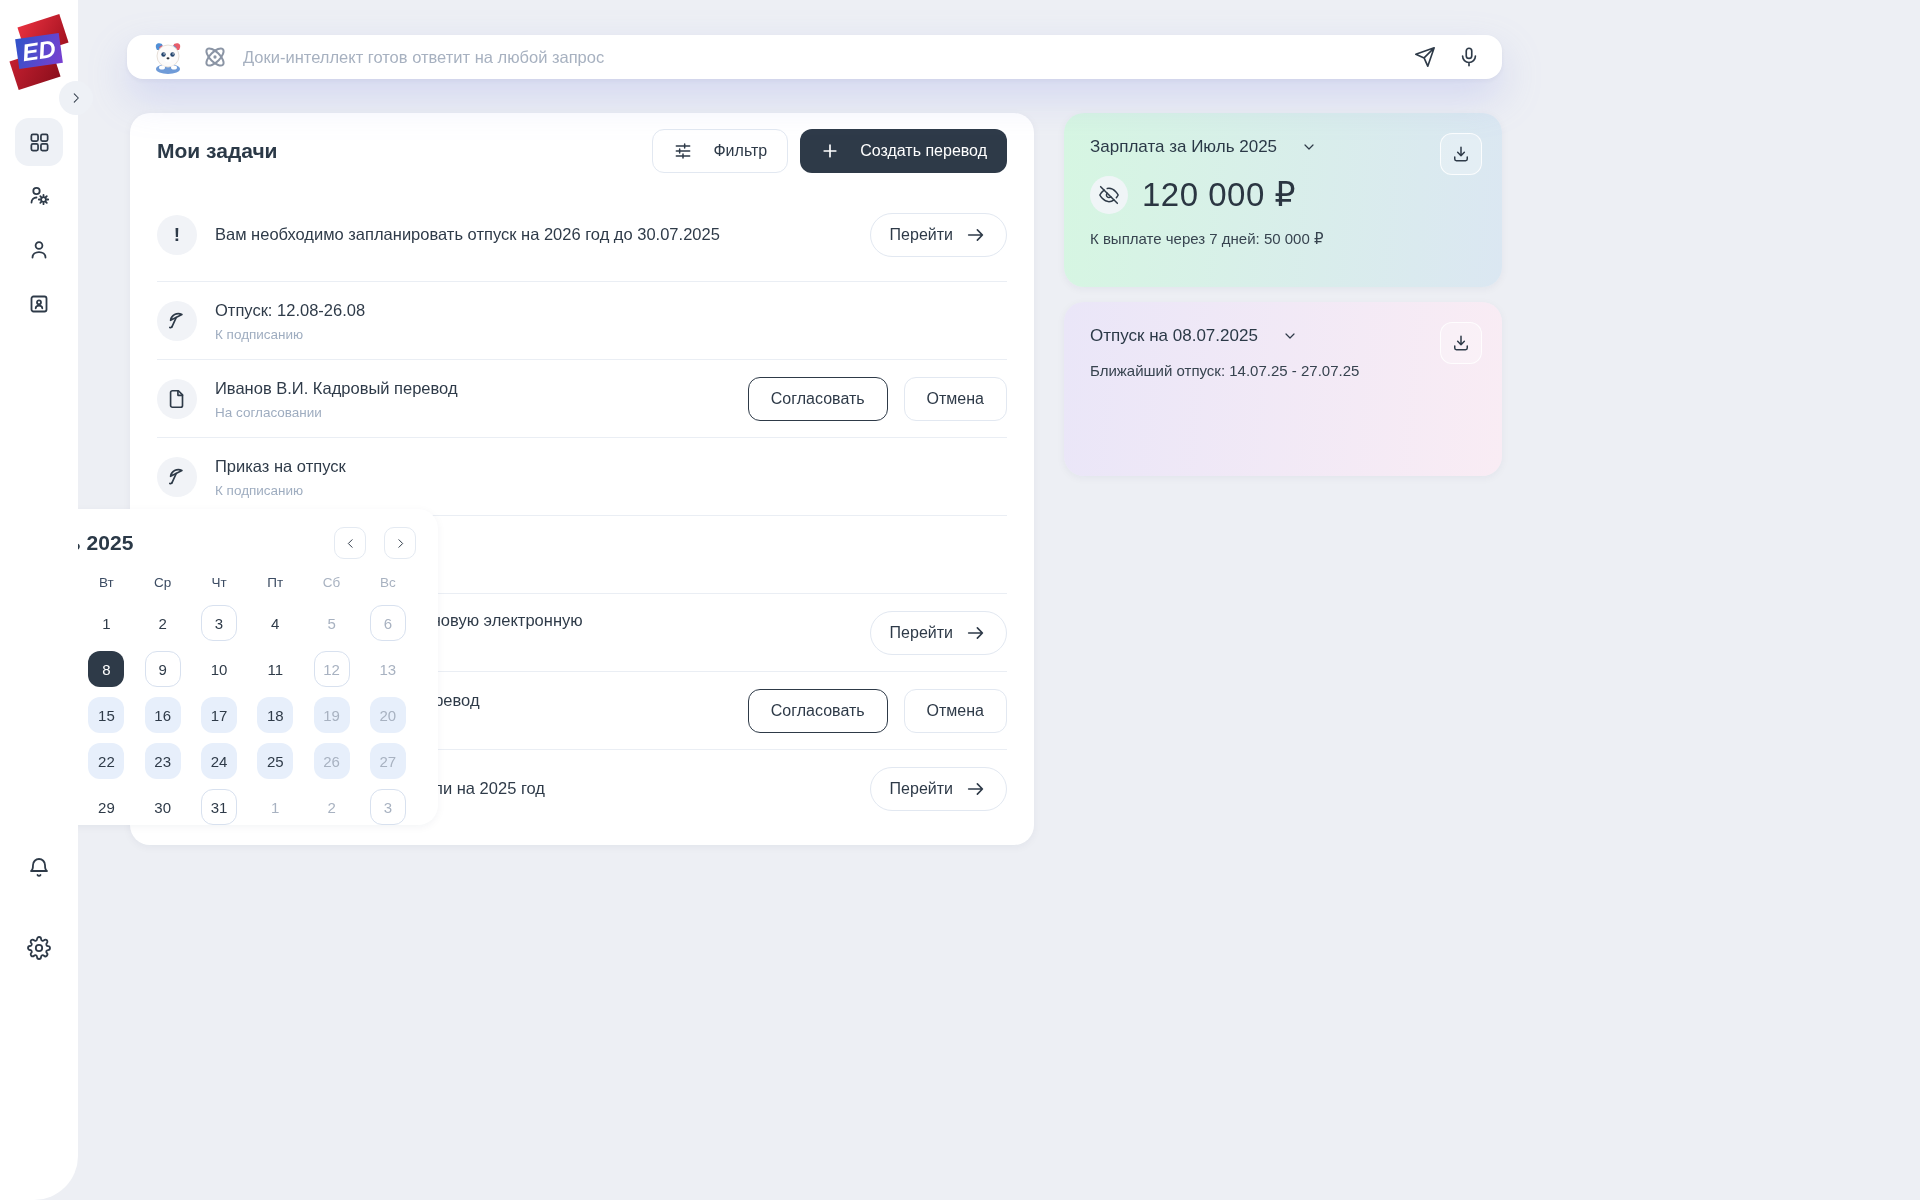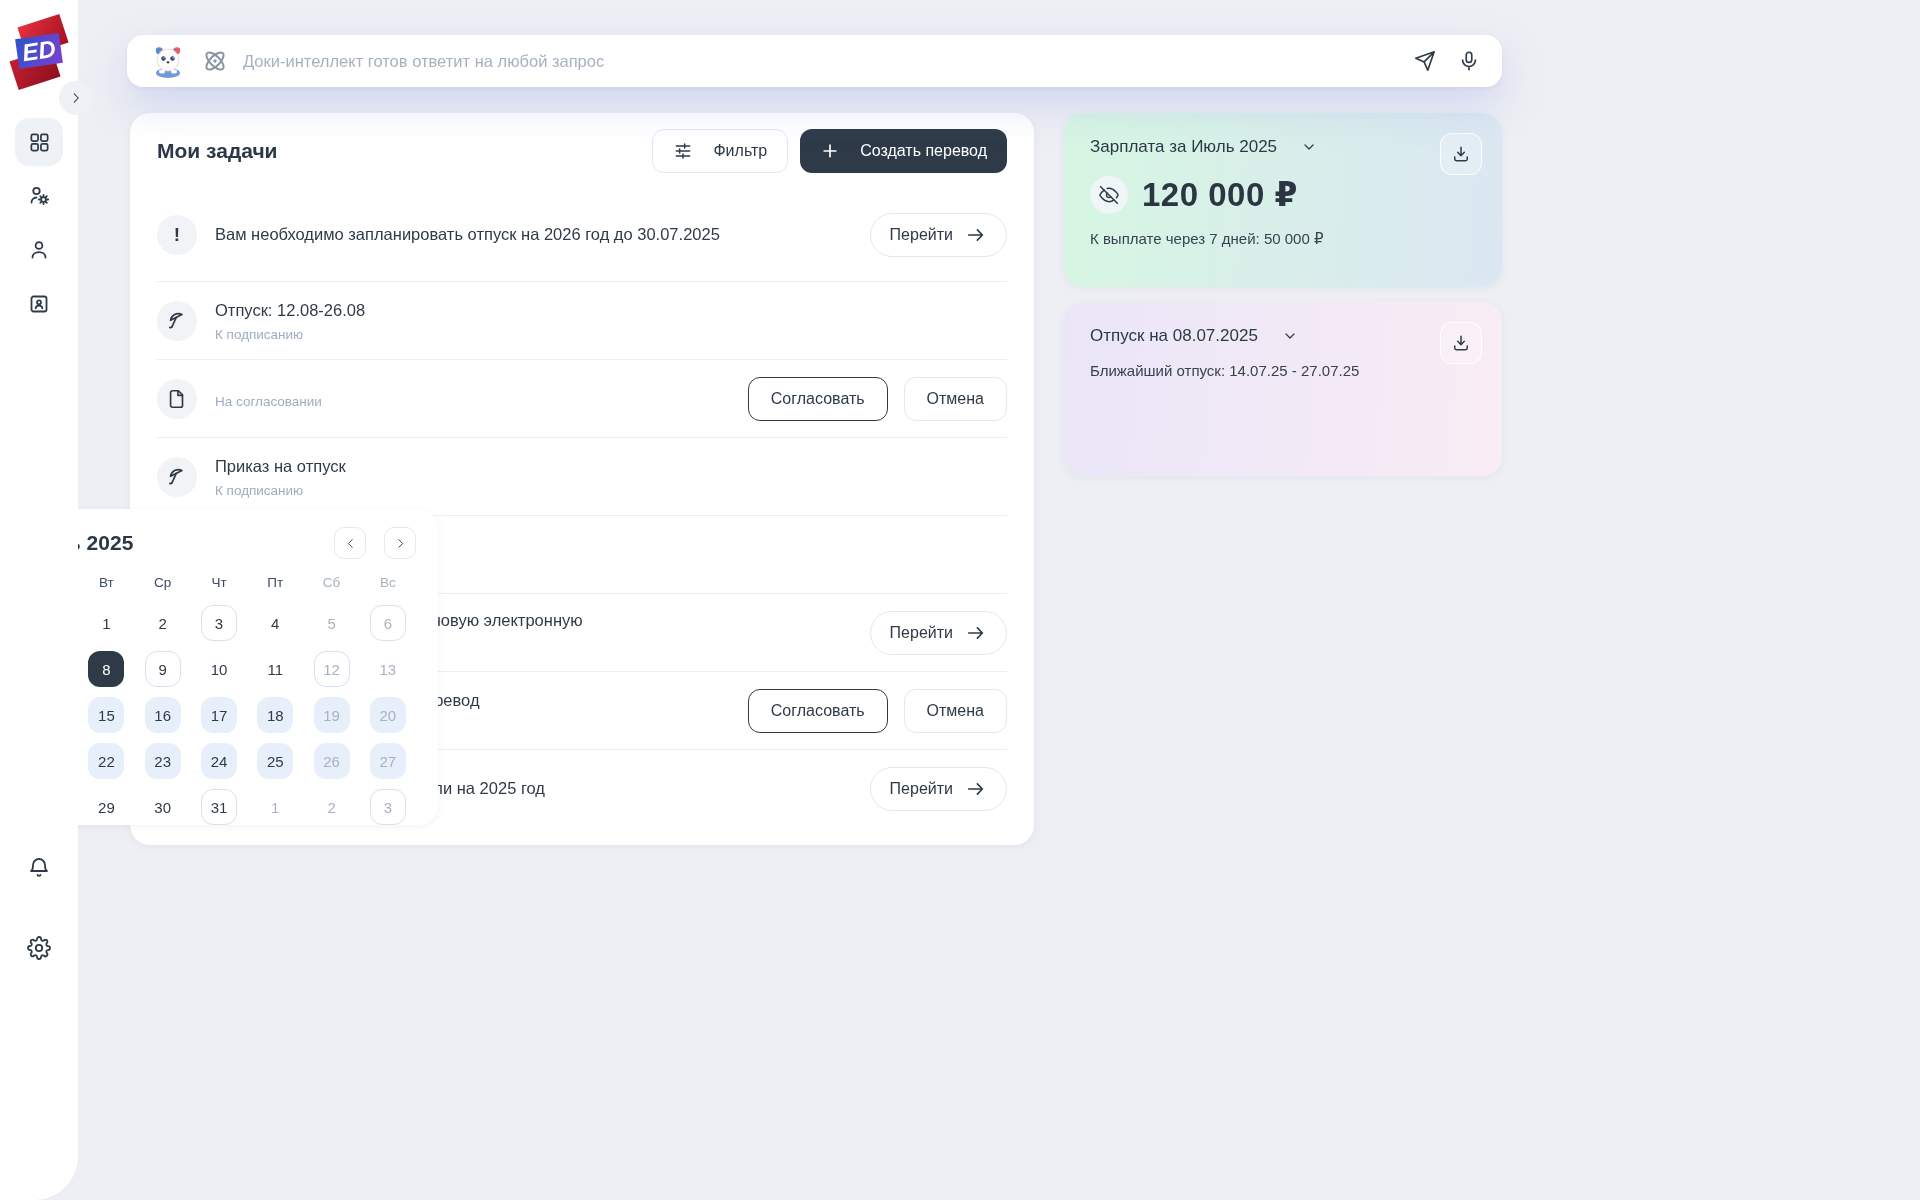--- a/index.html
+++ b/index.html
@@ -28,21 +28,21 @@
     background:#eef1f6; display:flex; align-items:center; justify-content:center; z-index:3; border:0; cursor:pointer;
   }
   .side-nav { position:absolute; left:0; top:118px; width:78px; display:flex; flex-direction:column; align-items:center; }
   .nav-tile { width:48px; height:48px; border-radius:14px; display:flex; align-items:center; justify-content:center; }
   .nav-tile.active { background:#eef1f6; }
   .nav-item { width:48px; height:48px; display:flex; align-items:center; justify-content:center; margin-top:6px; cursor:pointer; }
   .side-bottom { position:absolute; left:0; top:838px; width:78px; display:flex; flex-direction:column; align-items:center; gap:26px; }
 
   
   .assistant {
-    position:absolute; left:127px; top:35px; width:1375px; height:52px;
+    position:absolute; left:127px; top:35px; width:1375px; height:44px;
     background:#fff; border-radius:16px; display:flex; align-items:center; padding:0 22px;
     box-shadow:0 18px 40px rgba(140,150,235,.28), 0 2px 4px rgba(30,40,80,.05); z-index:1;
   }
   .assistant .mascot { width:38px; height:38px; margin-right:14px; }
   .assistant .atom { margin-right:14px; }
   .assistant .ph { color:#a7b1c0; font-size:16.5px; flex:1; }
   .assistant .abar-actions { display:flex; align-items:center; gap:22px; }
 
   
   .card { position:absolute; border-radius:20px; background:#fff; box-shadow:0 2px 8px rgba(24,39,75,.05); }
@@ -74,21 +74,21 @@
   .info-card { left:1064px; width:438px; height:174px; padding:24px 26px; }
   .salary-card { top:113px; background:linear-gradient(95deg,#d6f6e2 0%,#dbe7f2 100%); }
   .vacation-card { top:302px; background:linear-gradient(95deg,#eae6f8 0%,#f9ecf4 100%); }
   .info-head { display:flex; align-items:center; gap:24px; font-size:17px; color:#2b3947; font-weight:500; cursor:pointer; }
   .dl-btn { position:absolute; right:20px; top:20px; width:42px; height:42px; border-radius:12px;
             border:1px solid rgba(255,255,255,.85); background:rgba(255,255,255,.25); display:flex;
             align-items:center; justify-content:center; cursor:pointer; }
   .info-amount-row { display:flex; align-items:center; gap:14px; margin-top:18px; }
   .eye-btn { width:38px; height:38px; border-radius:50%; background:rgba(244,245,250,.85);
              display:flex; align-items:center; justify-content:center; border:0; cursor:pointer; }
-  .info-amount { font-size:33px; font-weight:700; color:#2b3642; letter-spacing:.5px; }
+  .info-amount { font-size:33px; font-weight:400; color:#2b3642; letter-spacing:.5px; }
   .info-note { font-size:15px; color:#37434f; margin-top:16px; }
   .vacation-card .info-amount-row { margin-top:14px; }
 
   
   .calendar-card { top:509px; width:438px; height:316px; padding:18px 22px 0; }
   .cal-head { display:flex; align-items:center; }
   .cal-title { font-size:21px; font-weight:600; color:#2b3947; }
   .cal-nav { margin-left:auto; display:flex; gap:18px; }
   .cal-nav-btn { width:32px; height:32px; border-radius:10px; border:1px solid #e4eaf2; background:#fff;
                  display:flex; align-items:center; justify-content:center; cursor:pointer; }
@@ -278,20 +278,21 @@
         <div class="task-actions"></div>
       </div>
       <div class="task-row">
         <span class="task-icon">
           <svg width="22" height="22" viewBox="0 0 24 24">
             <path class="stk" d="M7 3h6.5L18 7.5V19a2 2 0 0 1-2 2H7a2 2 0 0 1-2-2V5a2 2 0 0 1 2-2Z"></path>
             <path class="stk" d="M13 3v5h5"></path>
           </svg>
         </span>
         <div class="task-text">
+          <div class="task-title">Иванов В.И. Кадровый перевод</div>
           <div class="task-status">На согласовании</div>
         </div>
         <div class="task-actions">
           <button class="btn approve-btn">Согласовать</button>
           <button class="btn cancel-btn">Отмена</button>
         </div>
       </div>
       <div class="task-row">
         <span class="task-icon">
           <svg width="22" height="22" viewBox="0 0 24 24">

